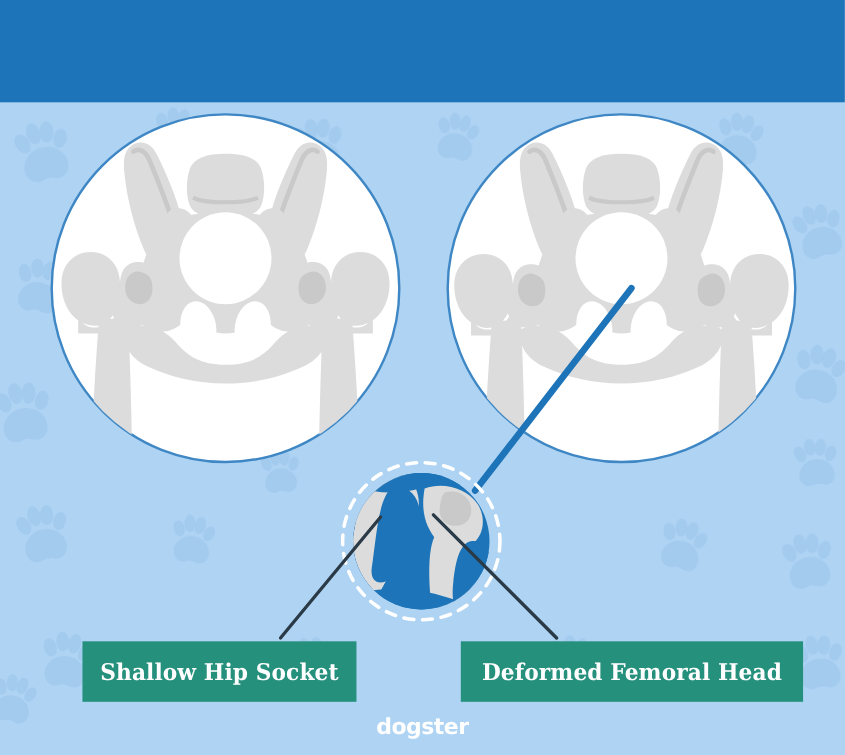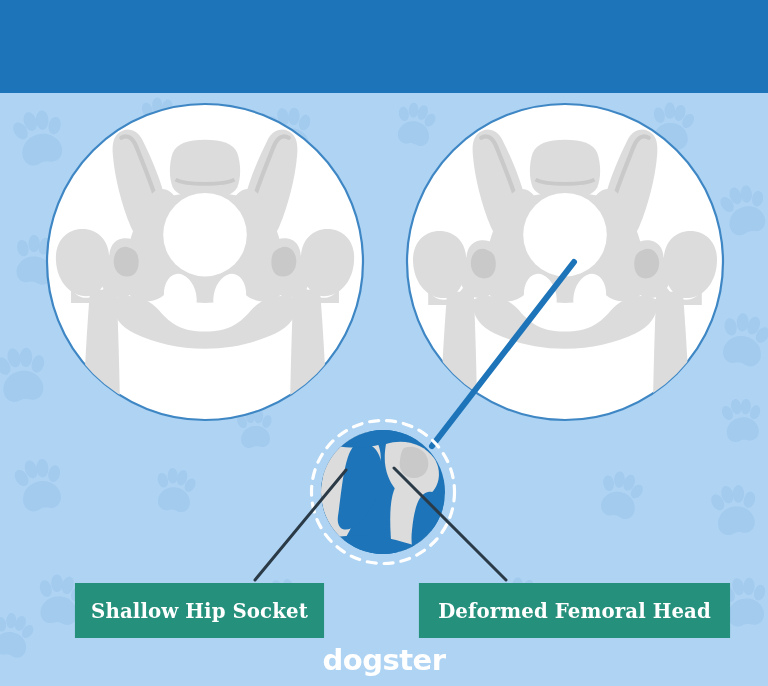--- a/index.html
+++ b/index.html
@@ -107,21 +107,21 @@
     left: 0;
     top: 640px;
     width: 768px;
     height: 40px;
     display: flex;
     align-items: center;
     justify-content: center;
     color: #ffffff;
     font-family: "DejaVu Sans", sans-serif;
     font-weight: bold;
-    font-size: 29px;
+    font-size: 20px;
     letter-spacing: -0.5px;
     z-index: 8;
   }
 </style>
 </head>
 <body>
 
 <div id="infographic">
 
   <svg class="paw-layer" width="768" height="593" viewBox="0 0 768 593">

